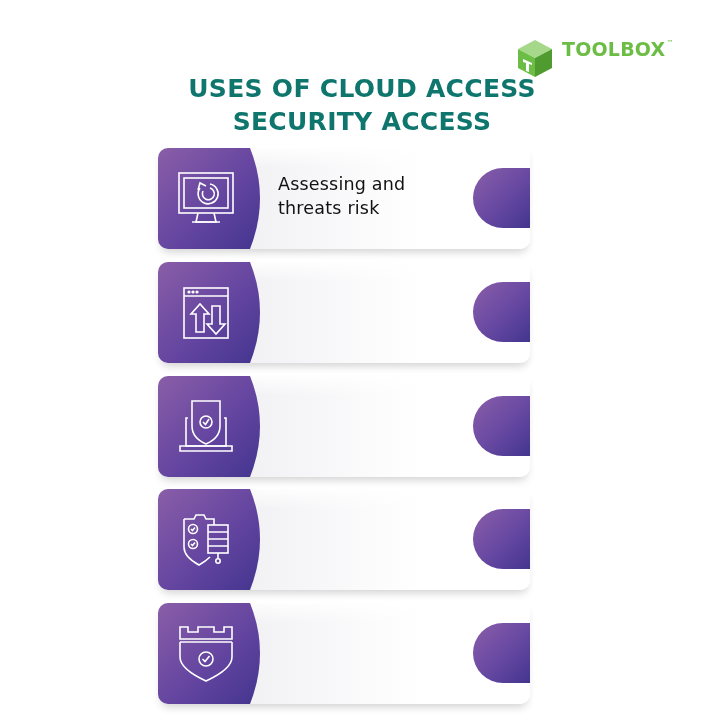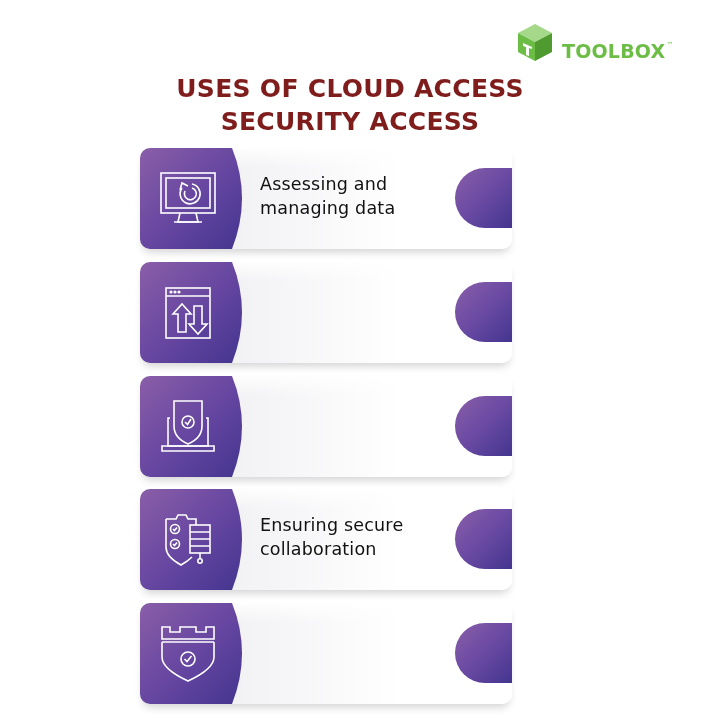--- a/index.html
+++ b/index.html
@@ -1,29 +1,29 @@
 <!DOCTYPE html>
 <html><head>
 <meta charset="utf-8">
 <style>
   * { box-sizing: border-box; margin: 0; padding: 0; }
   html, body { width: 720px; height: 720px; background: #ffffff; overflow: hidden; }
   body { position: relative; font-family: "DejaVu Sans", "Liberation Sans", sans-serif; }
 
-  .logo { position: absolute; left: 516px; top: 22px; height: 40px; display: flex; align-items: flex-end; }
+  .logo { position: absolute; left: 516px; top: 38px; height: 40px; display: flex; align-items: flex-start; }
   .logo svg { width: 38px; height: 40px; }
   .logo-text { margin-left: 8px; font-size: 19px; color: #6cbd45; letter-spacing: 0.2px; display: flex; align-items: flex-start; }
   .logo-bold { font-weight: bold; }
   .logo-light { font-weight: bold; }
   .logo-tm { font-size: 7px; margin-left: 1px; margin-top: 1px; }
 
-  .title { position: absolute; left: 120px; top: 72px; width: 460px; text-align: center; font-weight: bold; font-size: 25px; line-height: 33px; color: #7f1d1d; letter-spacing: 0.3px; }
+  .title { position: absolute; left: 132px; top: 72px; width: 460px; text-align: center; font-weight: bold; font-size: 25px; line-height: 33px; color: #0f766e; letter-spacing: 0.3px; }
   .title span { display: block; }
 
-  .card { position: absolute; left: 140px; width: 372px; height: 101px; border-radius: 10px 0 10px 10px;
+  .card { position: absolute; left: 158px; width: 372px; height: 101px; border-radius: 10px 0 10px 10px;
           background: linear-gradient(90deg, #ebebee 0%, #f6f6f8 40%, #ffffff 70%, #ffffff 100%);
           box-shadow: 0 6px 8px -3px rgba(0,0,0,0.18); overflow: hidden; }
   .card::after { content: ""; position: absolute; left: 0; right: 0; top: 0; height: 20px; background: linear-gradient(180deg, rgba(255,255,255,0.9), rgba(255,255,255,0)); }
   .icon-panel { position: absolute; left: 0; top: 0; width: 110px; height: 101px; z-index: 2; }
   .icon-panel svg.bg { position: absolute; left: 0; top: 0; }
   .icon-panel svg.ic { position: absolute; left: 18px; top: 22px; width: 60px; height: 58px; }
   .label { position: absolute; left: 120px; top: 24px; font-size: 17.5px; line-height: 24px; color: #111; z-index: 2; letter-spacing: 0.2px; }
   .label span { display: block; }
   .tab { position: absolute; left: 315px; top: 20px; width: 57px; height: 60px; border-radius: 30px 0 0 30px;
          background: linear-gradient(135deg, #8a5ea8 0%, #6a4aa3 50%, #43358f 100%); z-index: 2; }
@@ -67,21 +67,21 @@
       <rect x="8" y="8" width="44" height="30"></rect>
       <path d="M22,43 L20,52 L40,52 L38,43"></path>
       <line x1="16" y1="52" x2="44" y2="52"></line>
       <path d="M24,18 A10,10 0 1 0 34,14"></path>
       <path d="M27,21 A6,6 0 1 0 34,18"></path>
       <path d="M22,20 L24,13 L30,16"></path>
     </svg>
   </div>
   <div class="label">
     <span>Assessing and</span>
-    <span>managing data</span>
+    <span>threats risk</span>
   </div>
   <div class="tab"></div>
 </div>
 
 <div class="card" style="top:262px">
   <div class="icon-panel">
     <svg class="bg" width="110" height="101" viewBox="0 0 110 101">
         <defs>
           <linearGradient id="pg2" x1="0" y1="0" x2="1" y2="1">
             <stop offset="0" stop-color="#8a5ea8"></stop>
@@ -147,24 +147,20 @@
       <circle cx="17" cy="33" r="4.5"></circle>
         <path d="M15,33 L16.5,34.5 L19,31.5"></path>
       <rect x="32" y="14" width="20" height="28"></rect>
       <line x1="32" y1="21" x2="52" y2="21"></line>
         <line x1="32" y1="28" x2="52" y2="28"></line>
         <line x1="32" y1="35" x2="52" y2="35"></line>
       <line x1="42" y1="42" x2="42" y2="48"></line>
       <circle cx="42" cy="50" r="2.2"></circle>
     </svg>
   </div>
-  <div class="label">
-    <span>Ensuring secure</span>
-    <span>collaboration</span>
-  </div>
   <div class="tab"></div>
 </div>
 
 <div class="card" style="top:603px">
   <div class="icon-panel">
     <svg class="bg" width="110" height="101" viewBox="0 0 110 101">
         <defs>
           <linearGradient id="pg5" x1="0" y1="0" x2="1" y2="1">
             <stop offset="0" stop-color="#8a5ea8"></stop>
             <stop offset="0.55" stop-color="#6445a0"></stop>

